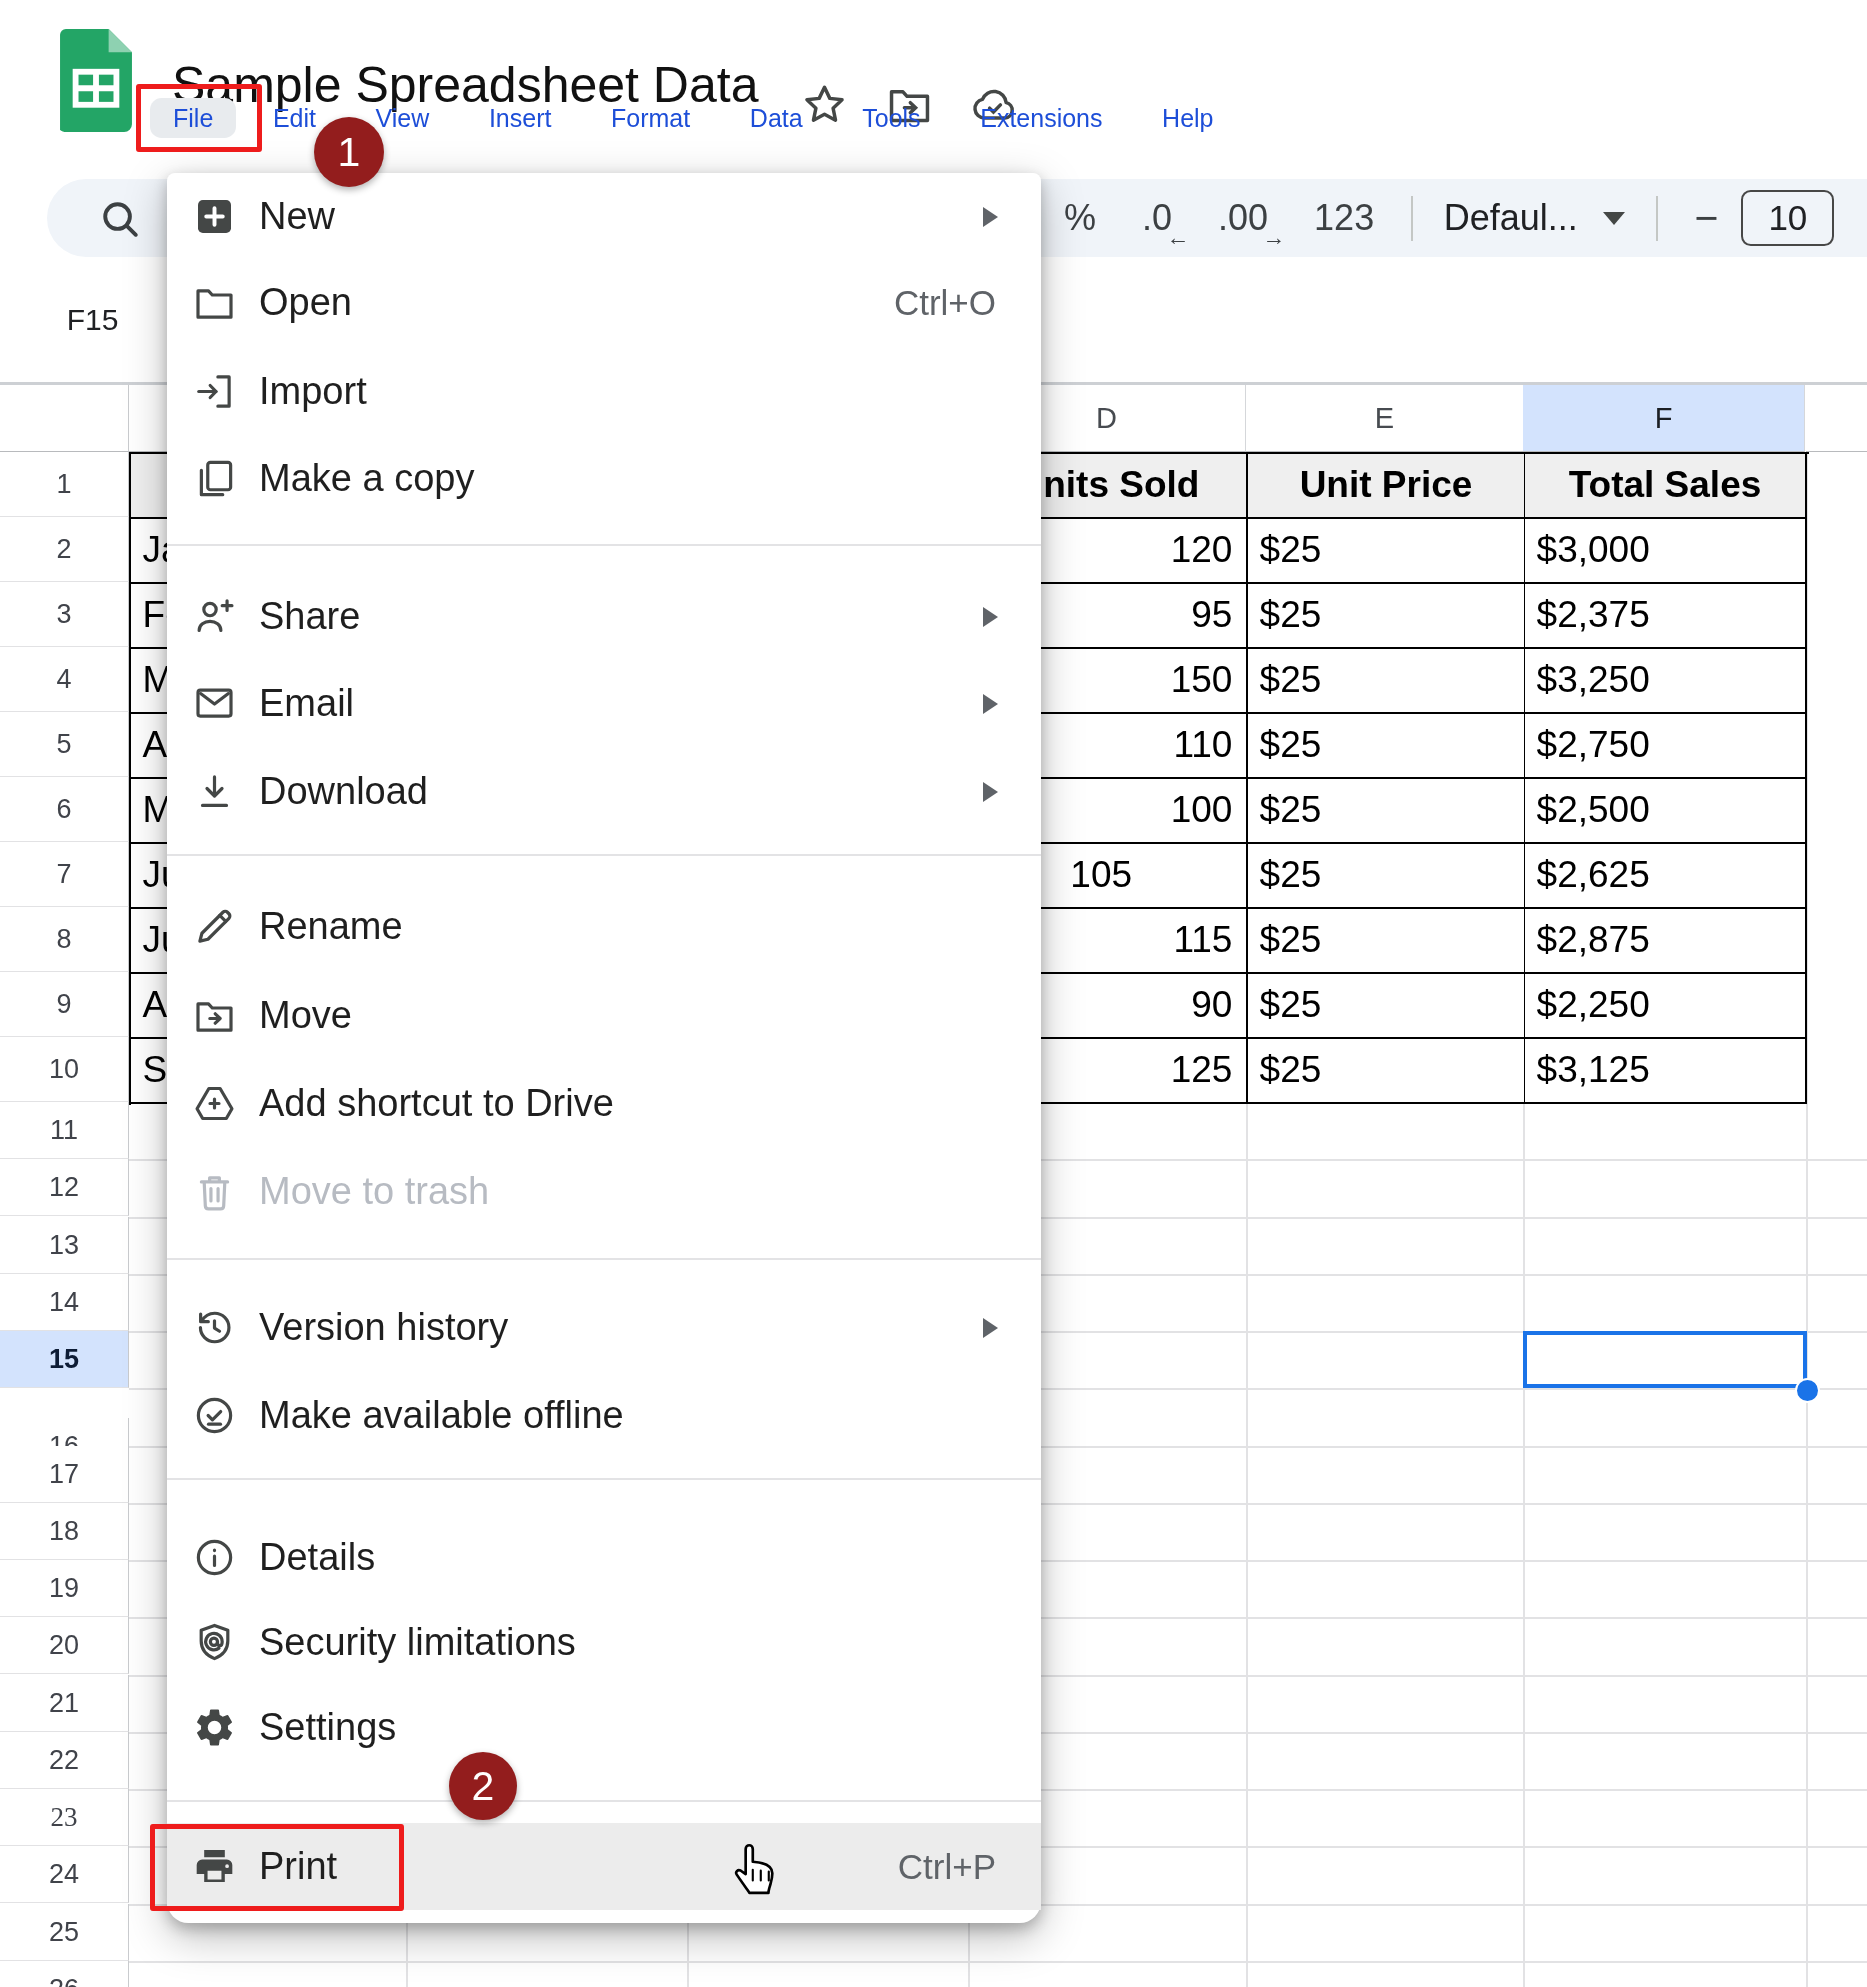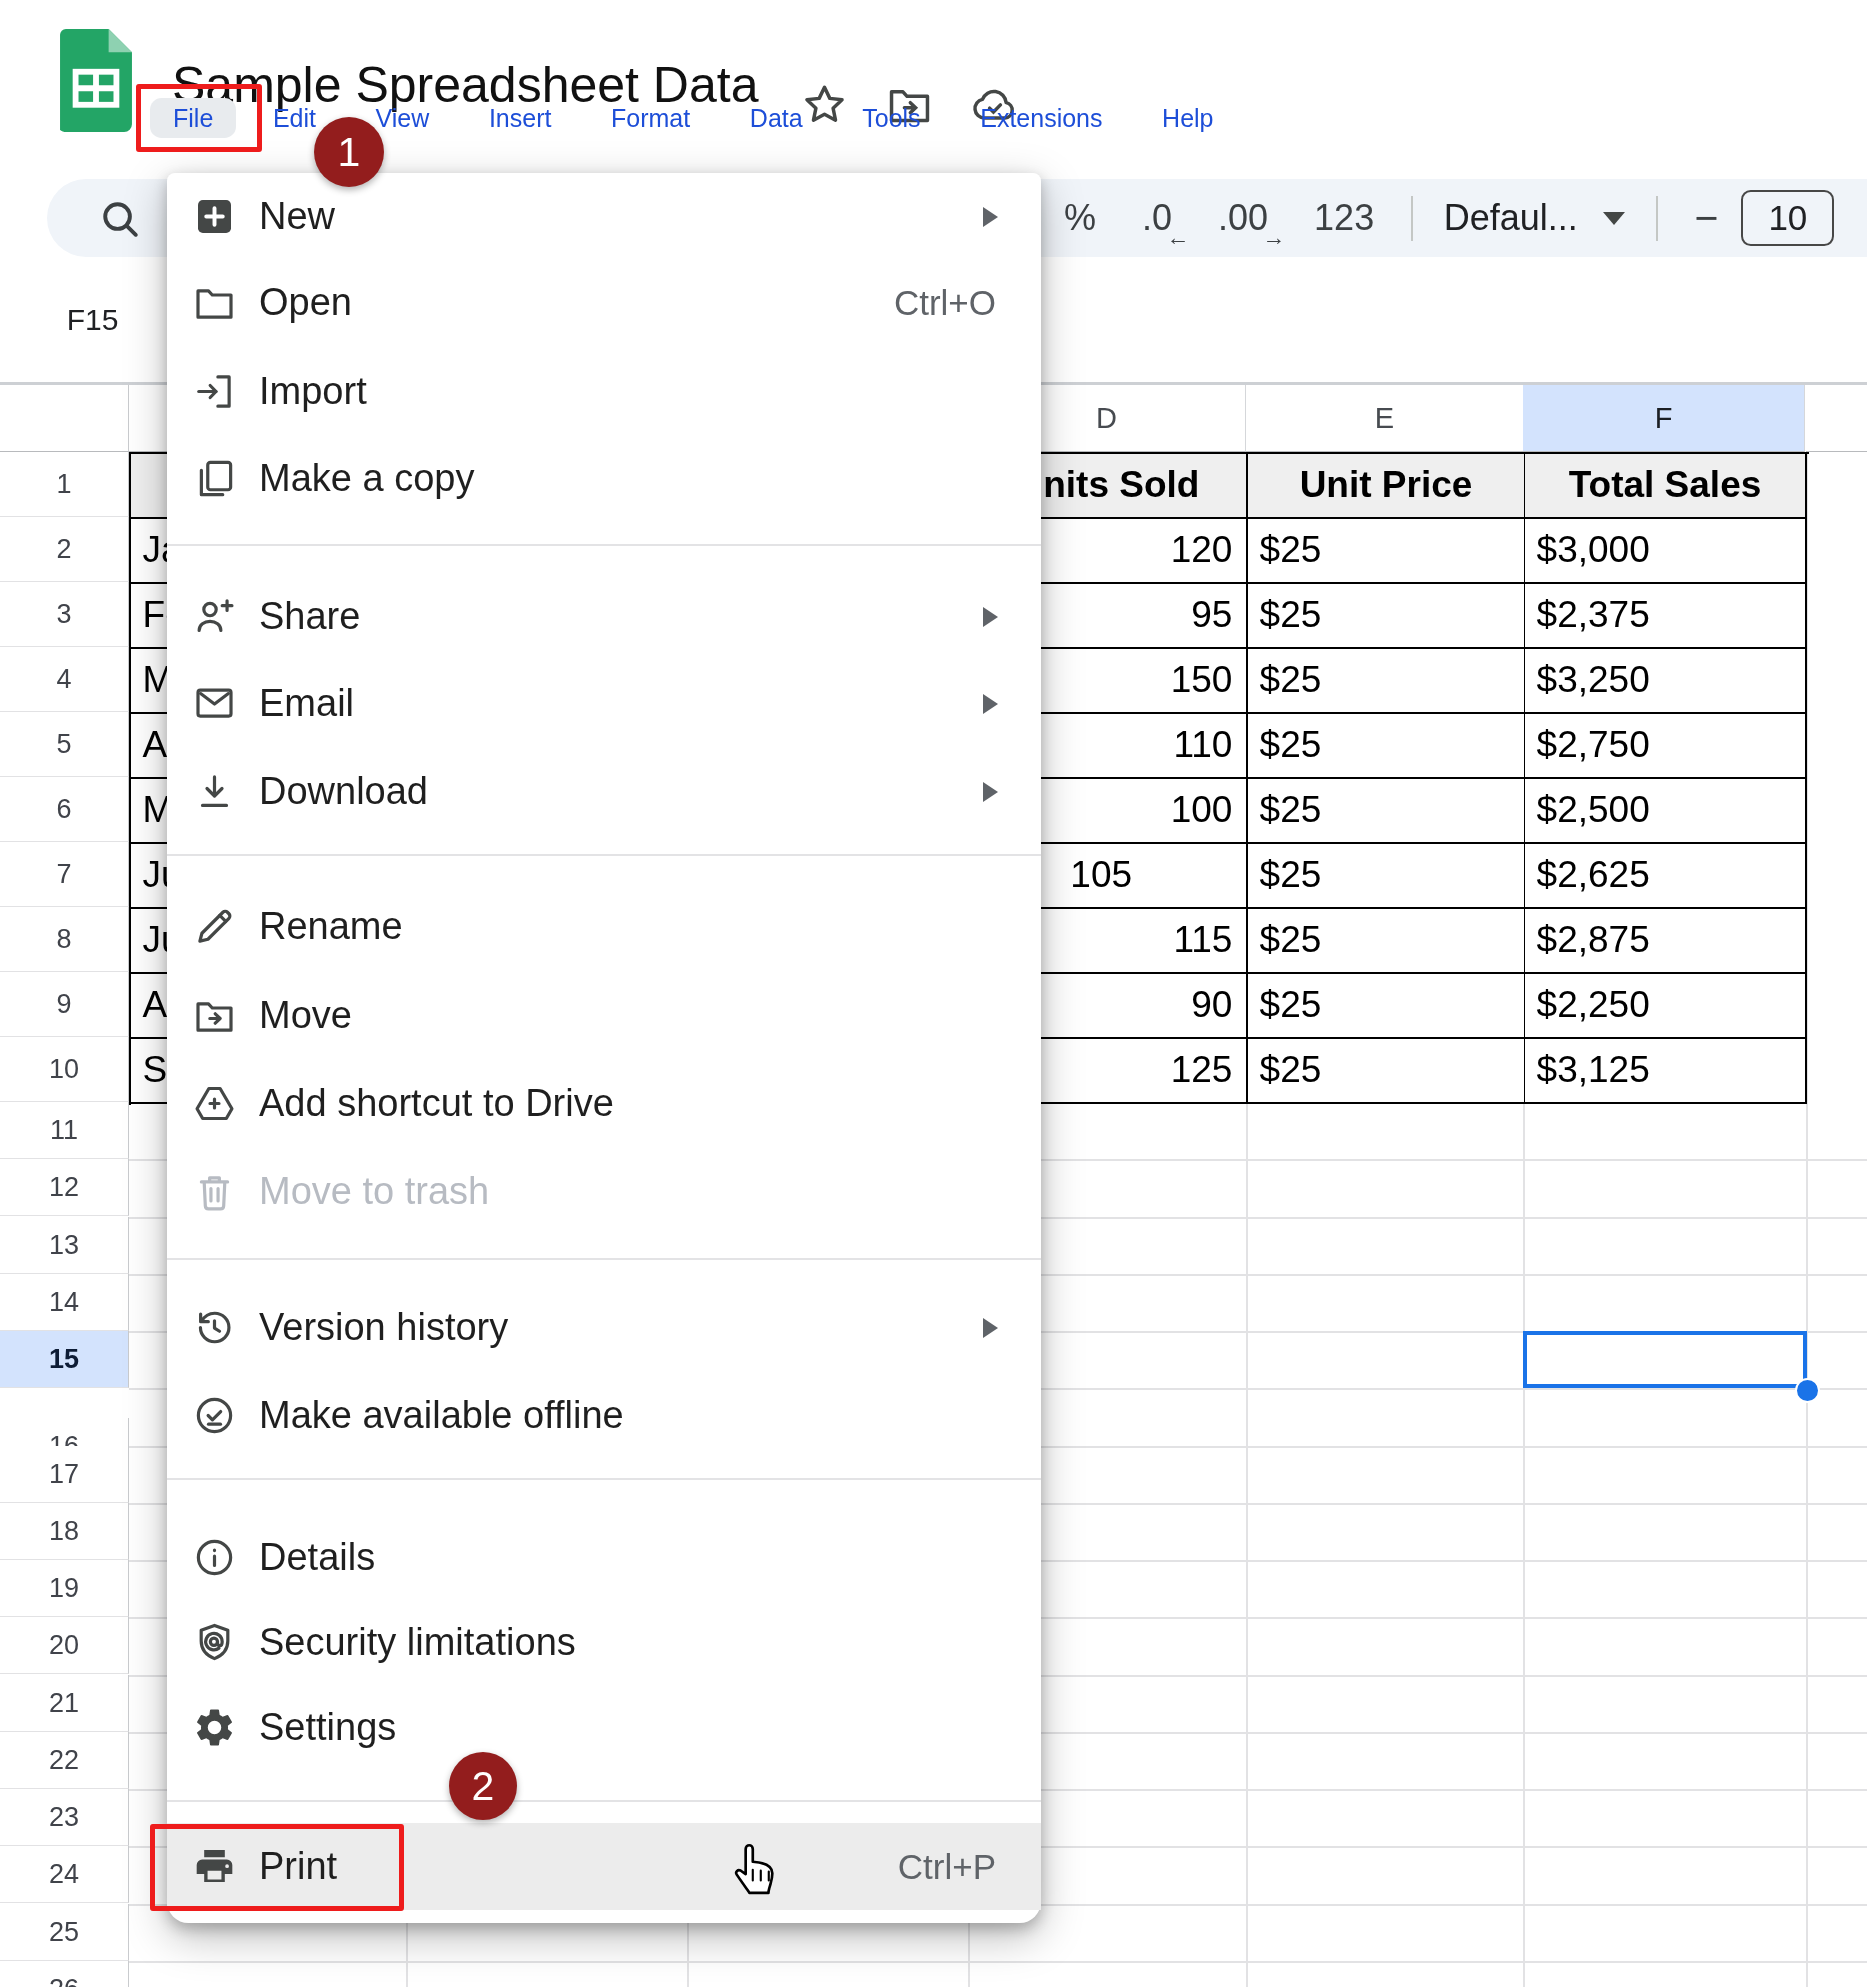--- a/index.html
+++ b/index.html
@@ -184,21 +184,21 @@
       <div class="rowhdr" style="top: 832px; height: 57px;">13</div>
       <div class="rowhdr" style="top: 889px; height: 57px;">14</div>
       <div class="rowhdr sel" style="top: 946px; height: 57px;">15</div>
       <div class="rowhdr" style="top: 1033px; height: 57px;">16</div>
       <div class="rowhdr" style="top: 1061px; height: 57px;">17</div>
       <div class="rowhdr" style="top: 1118px; height: 57px;">18</div>
       <div class="rowhdr" style="top: 1175px; height: 57px;">19</div>
       <div class="rowhdr" style="top: 1232px; height: 57px;">20</div>
       <div class="rowhdr" style="top: 1290px; height: 57px;">21</div>
       <div class="rowhdr" style="top: 1347px; height: 57px;">22</div>
-      <div class="rowhdr" style="top: 1404px; height: 57px;">23</div>
+      <div class="rowhdr" style="top: 1404px; height: 57px; font-family: Liberation Serif, serif;">23</div>
       <div class="rowhdr" style="top: 1461px; height: 57px;">24</div>
       <div class="rowhdr" style="top: 1519px; height: 57px;">25</div>
       <div class="rowhdr" style="top: 1576px; height: 57px;">26</div>
       <div id="table" style="width: 1680px; height: 653px;">
         <div class="tcell hdr left" style="left: 0px; top: 0px; width: 277px; height: 65px; line-height: 62px; padding-left: 7.8px;">Month</div>
         <div class="tcell hdr hdr" style="left: 277px; top: 0px; width: 281px; height: 65px; line-height: 62px;"></div>
         <div class="tcell hdr hdr" style="left: 558px; top: 0px; width: 281px; height: 65px; line-height: 62px;"></div>
         <div class="tcell hdr hdr" style="left: 839px; top: 0px; width: 278px; height: 65px; line-height: 62px;">Units Sold</div>
         <div class="tcell hdr hdr" style="left: 1117px; top: 0px; width: 278px; height: 65px; line-height: 62px;">Unit Price</div>
         <div class="tcell hdr hdr" style="left: 1394px; top: 0px; width: 282px; height: 65px; line-height: 62px;">Total Sales</div>

